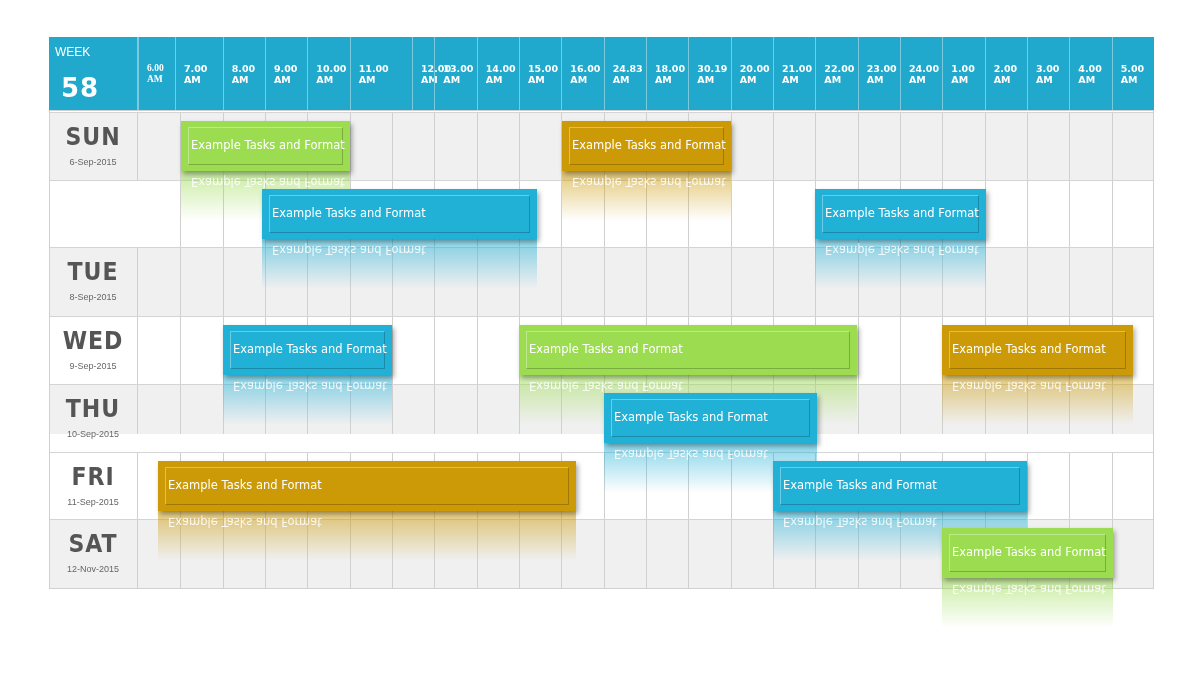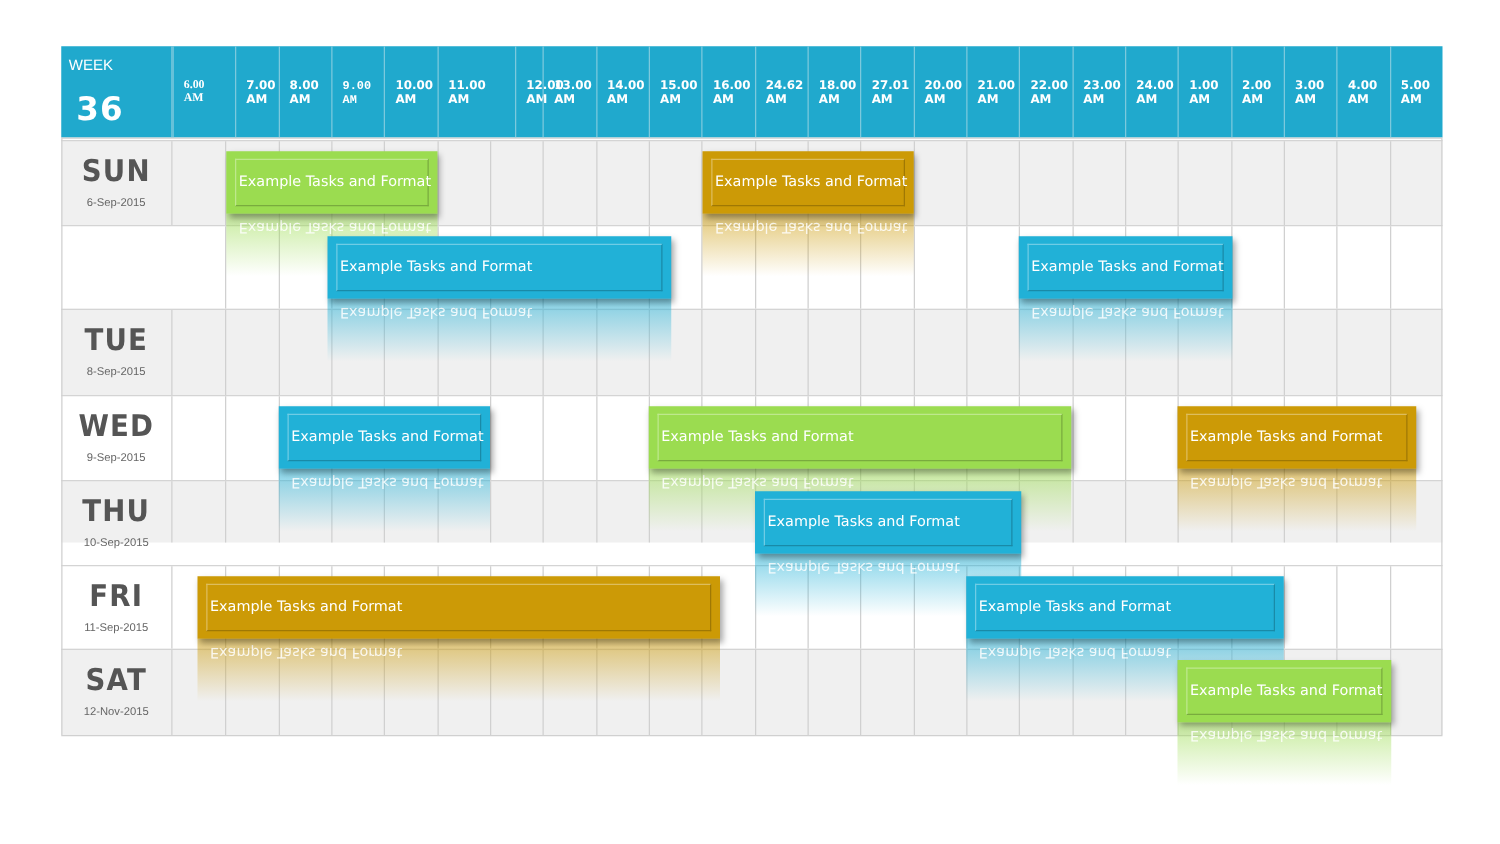--- a/index.html
+++ b/index.html
@@ -24,37 +24,37 @@
   .refl { position:absolute; height:50px; z-index:2; overflow:hidden; }
   .refl .rl { position:absolute; left:10px; top:4px; color:rgba(255,255,255,0.85); font-size:11.5px; transform:scaleY(-1); white-space:nowrap; font-family:"DejaVu Sans", sans-serif; }
 </style>
 </head>
 <body>
 
 <div class="grid" id="grid">
   <div class="hdr">
     <div class="hdr-week">
       <span class="w-label">WEEK</span>
-      <span class="w-num">36</span>
+      <span class="w-num">58</span>
     </div>
     <div id="hour-cells">
         <div class="hcell" style="left: 89px; width: 42.3333px; font-family: Liberation Serif, serif;"><span>6.00</span><br><span>AM</span></div>
-        <div class="hcell" style="left: 139px; width: 42.3333px;"><span>7.00</span><br><span>AM</span></div>
+        <div class="hcell" style="left: 126px; width: 42.3333px;"><span>7.00</span><br><span>AM</span></div>
         <div class="hcell" style="left: 173.667px; width: 42.3333px;"><span>8.00</span><br><span>AM</span></div>
-        <div class="hcell" style="left: 216px; width: 42.3333px; font-family: Liberation Mono, monospace;"><span>9.00</span><br><span>AM</span></div>
+        <div class="hcell" style="left: 216px; width: 42.3333px;"><span>9.00</span><br><span>AM</span></div>
         <div class="hcell" style="left: 258.333px; width: 42.3333px;"><span>10.00</span><br><span>AM</span></div>
         <div class="hcell" style="left: 300.667px; width: 42.3333px;"><span>11.00</span><br><span>AM</span></div>
         <div class="hcell" style="left: 363px; width: 42.3333px;"><span>12.00</span><br><span>AM</span></div>
         <div class="hcell" style="left: 385.333px; width: 42.3333px;"><span>13.00</span><br><span>AM</span></div>
         <div class="hcell" style="left: 427.667px; width: 42.3333px;"><span>14.00</span><br><span>AM</span></div>
         <div class="hcell" style="left: 470px; width: 42.3333px;"><span>15.00</span><br><span>AM</span></div>
         <div class="hcell" style="left: 512.333px; width: 42.3333px;"><span>16.00</span><br><span>AM</span></div>
-        <div class="hcell" style="left: 554.667px; width: 42.3333px;"><span>24.62</span><br><span>AM</span></div>
+        <div class="hcell" style="left: 554.667px; width: 42.3333px;"><span>24.83</span><br><span>AM</span></div>
         <div class="hcell" style="left: 597px; width: 42.3333px;"><span>18.00</span><br><span>AM</span></div>
-        <div class="hcell" style="left: 639.333px; width: 42.3333px;"><span>27.01</span><br><span>AM</span></div>
+        <div class="hcell" style="left: 639.333px; width: 42.3333px;"><span>30.19</span><br><span>AM</span></div>
         <div class="hcell" style="left: 681.667px; width: 42.3333px;"><span>20.00</span><br><span>AM</span></div>
         <div class="hcell" style="left: 724px; width: 42.3333px;"><span>21.00</span><br><span>AM</span></div>
         <div class="hcell" style="left: 766.333px; width: 42.3333px;"><span>22.00</span><br><span>AM</span></div>
         <div class="hcell" style="left: 808.667px; width: 42.3333px;"><span>23.00</span><br><span>AM</span></div>
         <div class="hcell" style="left: 851px; width: 42.3333px;"><span>24.00</span><br><span>AM</span></div>
         <div class="hcell" style="left: 893.333px; width: 42.3333px;"><span>1.00</span><br><span>AM</span></div>
         <div class="hcell" style="left: 935.667px; width: 42.3333px;"><span>2.00</span><br><span>AM</span></div>
         <div class="hcell" style="left: 978px; width: 42.3333px;"><span>3.00</span><br><span>AM</span></div>
         <div class="hcell" style="left: 1020.33px; width: 42.3333px;"><span>4.00</span><br><span>AM</span></div>
         <div class="hcell" style="left: 1062.67px; width: 42.3333px;"><span>5.00</span><br><span>AM</span></div>

